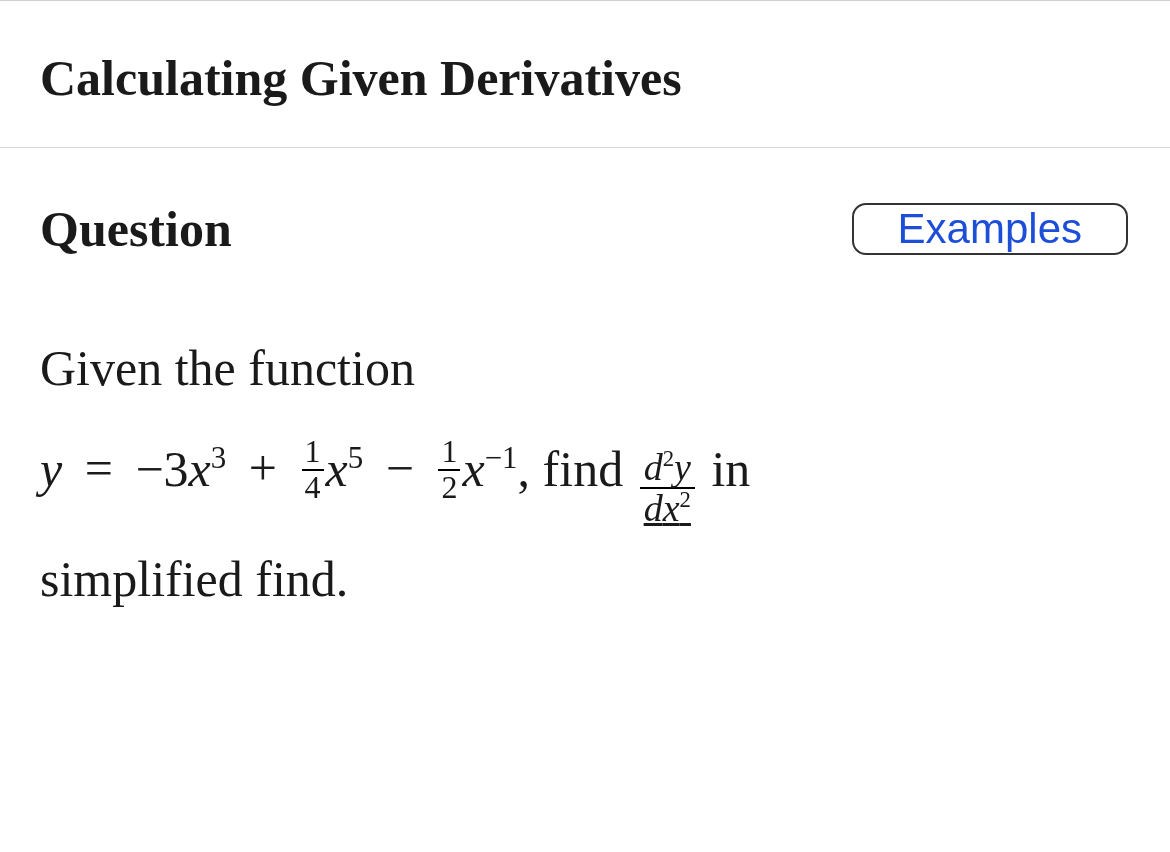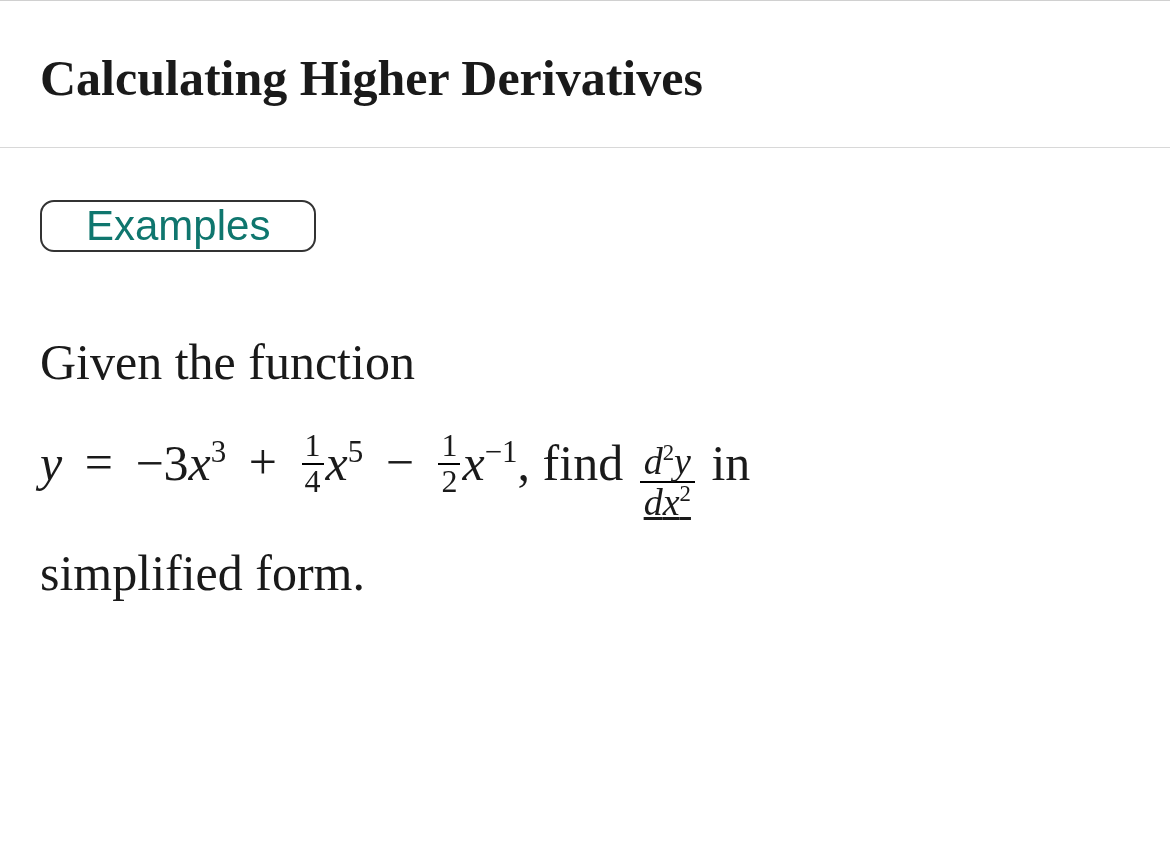--- a/index.html
+++ b/index.html
@@ -39,21 +39,21 @@
     }
     .question-label {
       font-size: 50px;
       font-weight: 700;
       color: #1a1a1a;
     }
     .examples-btn {
       font-family: -apple-system, BlinkMacSystemFont, 'Segoe UI', Arial, sans-serif;
       font-size: 42px;
       font-weight: 400;
-      color: #0f766e;
+      color: #1d4ed8;
       background: #ffffff;
       border: 2px solid #333333;
       border-radius: 14px;
       padding: 0 44px;
       cursor: pointer;
     }
     .question-body {
       padding: 28px 60px 0 40px;
       font-size: 50px;
       line-height: 1.85;
@@ -128,25 +128,26 @@
     }
     .frac-d2y sup {
       font-size: 0.6em;
     }
   </style>
 </head>
 <body>
 
 <div class="top-rule"></div>
 
-<h1 class="page-title">Calculating Higher Derivatives</h1>
+<h1 class="page-title">Calculating Given Derivatives</h1>
 
 <div class="divider"></div>
 
 <div class="question-row">
+  <div class="question-label">Question</div>
   <button class="examples-btn">Examples</button>
 </div>
 
 <div class="question-body">
   <div>Given the function</div>
 
   <div class="math-line">
     <span class="var">y</span>
     <span class="op">=</span>
     <span class="coef">−</span><span class="coef">3</span><span class="var">x</span><sup>3</sup>
@@ -165,14 +166,14 @@
       <span class="num">
         <span class="var">d</span><sup>2</sup><span class="var">y</span>
       </span>
       <span class="den">
         <span class="var">d</span><span class="var">x</span><sup>2</sup>
       </span>
     </span>
     <span> in</span>
   </div>
 
-  <div>simplified form.</div>
+  <div>simplified find.</div>
 </div>
 
 </body></html>

